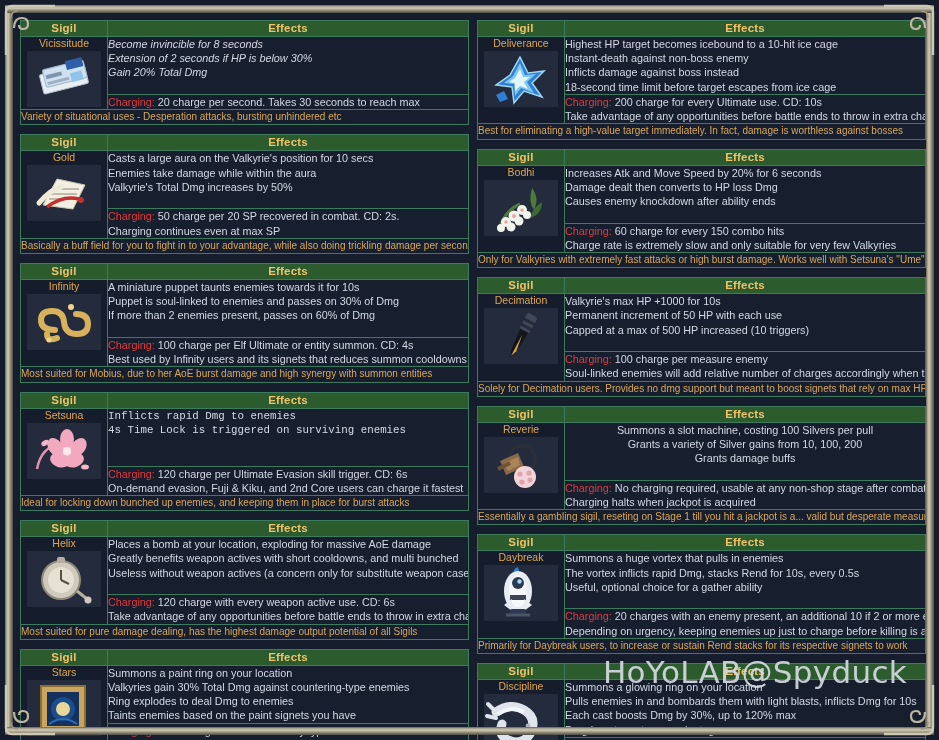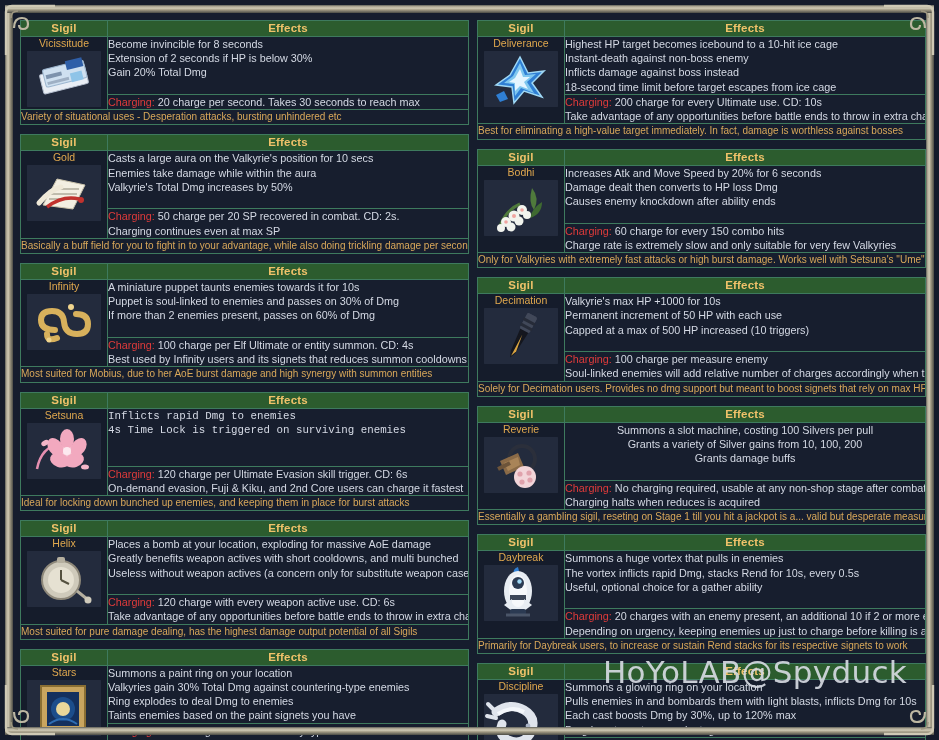--- a/index.html
+++ b/index.html
@@ -178,21 +178,21 @@
                   <rect x="14" y="18" width="46" height="20" rx="2" fill="#e9eef5" stroke="#b9c3d2"></rect>
                   <rect x="18" y="14" width="42" height="18" rx="2" fill="#cfe0f0" stroke="#9db6cf"></rect>
                   <rect x="42" y="11" width="17" height="9" fill="#2f5fa8"></rect>
                   <rect x="20" y="20" width="16" height="4" fill="#7e93ad"></rect>
                   <rect x="20" y="27" width="22" height="3" fill="#9fb0c4"></rect>
                   <rect x="44" y="24" width="12" height="9" fill="#8fc4e8"></rect>
                 </g>
               </svg>
             </td>
             <td class="eff-cell">
-              <div class="eff-block main" style="padding-bottom: 14.3906px;">
+              <div class="eff-block main" style="padding-bottom: 14.3906px; font-style: italic;">
                 <div class="eff-line">Become invincible for 8 seconds</div>
                 <div class="eff-line">Extension of 2 seconds if HP is below 30%</div>
                 <div class="eff-line">Gain 20% Total Dmg</div>
               </div>
             </td>
           </tr>
           <tr>
             <td class="eff-cell">
               <div class="eff-block">
                 <div class="eff-line"><span class="chg-label">Charging:</span><span> 20 charge per second. Takes 30 seconds to reach max</span></div>
@@ -601,21 +601,21 @@
                 <div class="eff-line">Summons a slot machine, costing 100 Silvers per pull</div>
                 <div class="eff-line">Grants a variety of Silver gains from 10, 100, 200</div>
                 <div class="eff-line">Grants damage buffs</div>
               </div>
             </td>
           </tr>
           <tr>
             <td class="eff-cell">
               <div class="eff-block">
                 <div class="eff-line"><span class="chg-label">Charging:</span><span> No charging required, usable at any non-shop stage after combat ends</span></div>
-                <div class="eff-line">Charging halts when reduces is acquired</div>
+                <div class="eff-line">Charging halts when jackpot is acquired</div>
               </div>
             </td>
           </tr>
           <tr>
             <td class="note-cell" colspan="2">
               <div class="note-line">Essentially a gambling sigil, reseting on Stage 1 till you hit a jackpot is a... valid but desperate measure</div>
             </td>
           </tr>
         </tbody>
       </table>

